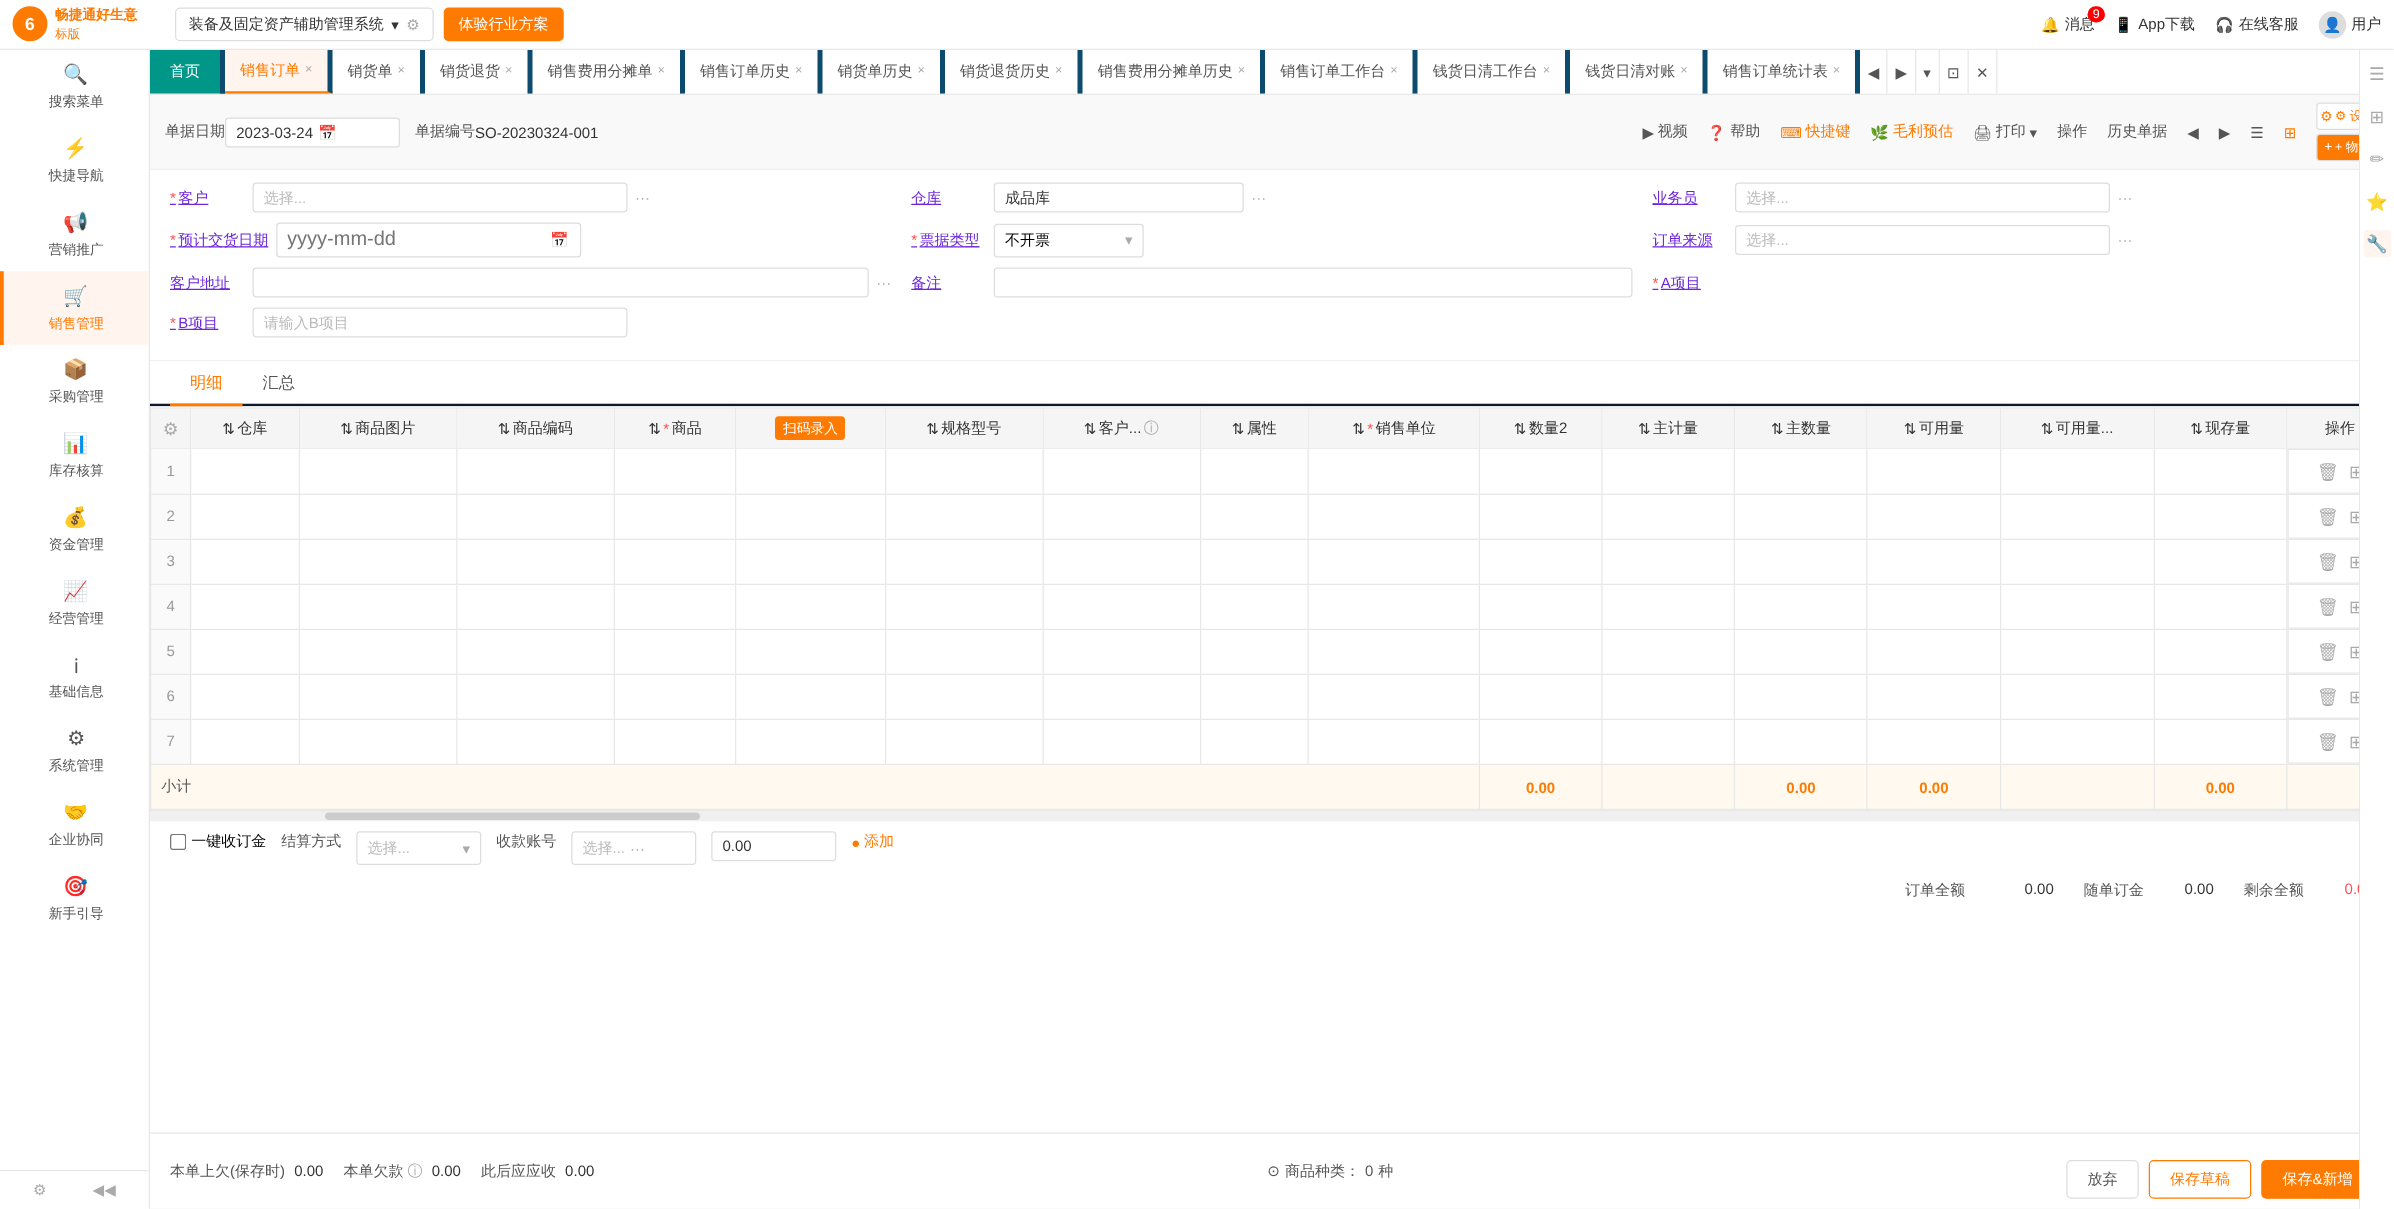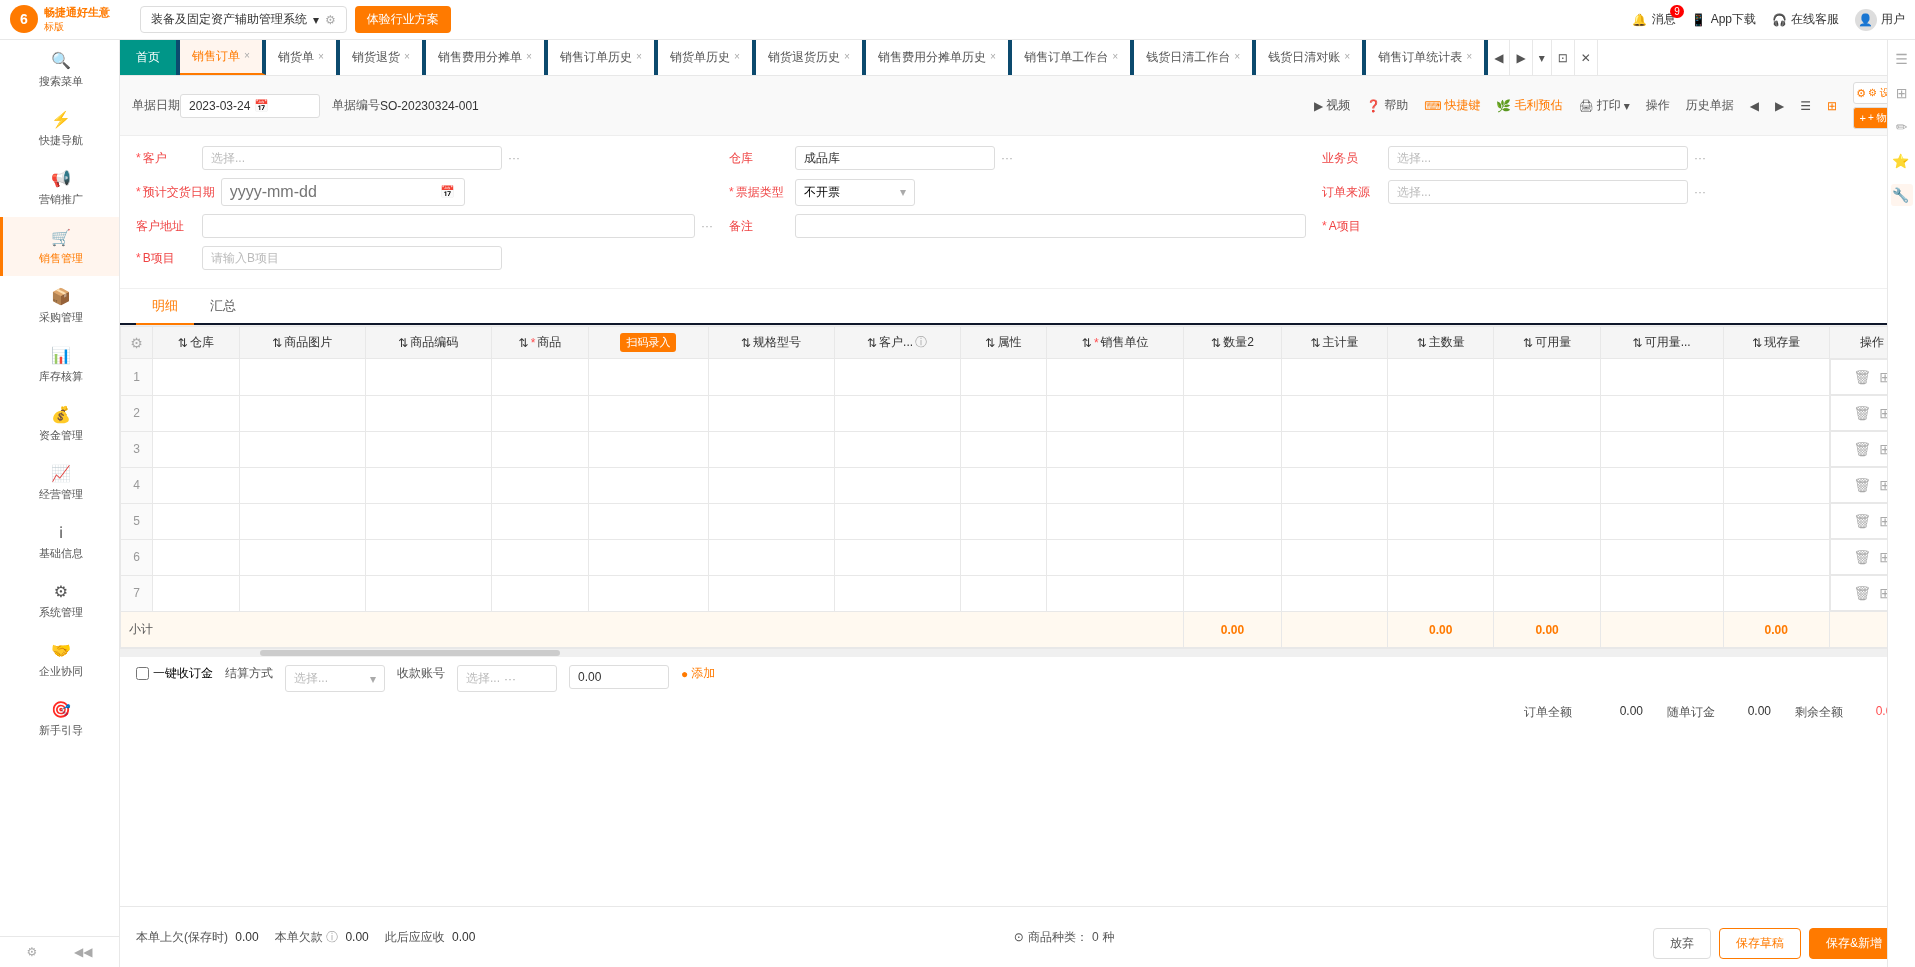--- a/index.html
+++ b/index.html
@@ -249,23 +249,24 @@
       gap: 16px;
     }
     .form-field {
       display: flex;
       align-items: center;
       gap: 6px;
       flex: 1;
     }
     .form-label {
       font-size: 12px;
-      color: #ef4444;
+      color: #6d28d9;
       white-space: nowrap;
       min-width: 60px;
+      text-decoration: underline;
     }
     .form-label.required::before {
       content: '*';
       color: #ff4d4f;
       margin-right: 2px;
     }
     .form-input {
       border: 1px solid #ddd;
       border-radius: 3px;
       padding: 4px 8px;

